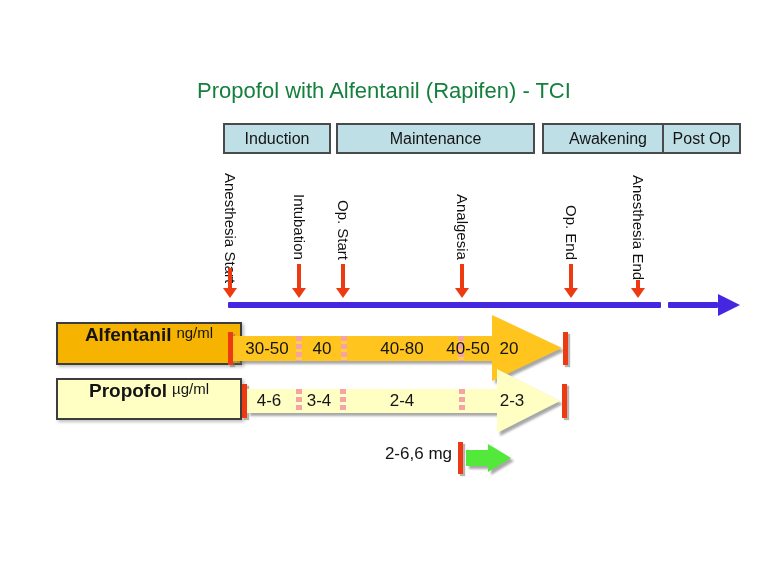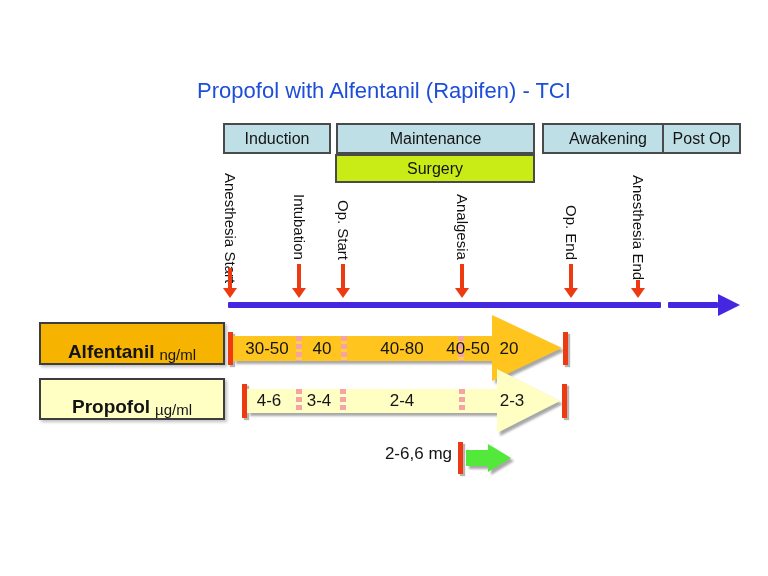--- a/index.html
+++ b/index.html
@@ -2,21 +2,21 @@
 <html><head>
 <meta charset="utf-8">
 <style>
   html, body { margin:0; padding:0; background:#ffffff; }
   .slide {
     position:relative; width:768px; height:576px; overflow:hidden;
     background:#ffffff; font-family:"Liberation Sans", sans-serif; color:#141414;
   }
   .title {
     position:absolute; left:0; top:78px; width:100%;
-    text-align:center; font-size:22px; line-height:26px; color:#1d4ed8;
+    text-align:center; font-size:22px; line-height:26px; color:#15803d;
   }
   
   .phase {
     position:absolute; top:123px; height:31px; box-sizing:border-box;
     background:#bfdfe7; border:2px solid #4a4a4a;
     display:flex; align-items:center; justify-content:center;
     font-size:16px;
   }
   .surgery {
     position:absolute; box-sizing:border-box;
@@ -37,23 +37,23 @@
   }
   
   .tl { position:absolute; top:302px; height:6px; background:#4527e2; border-radius:1px; }
   .tl-head {
     position:absolute; top:294px; width:0; height:0;
     border-top:11px solid transparent; border-bottom:11px solid transparent;
     border-left:22px solid #4527e2;
   }
   
   .drug-box {
-    position:absolute; left:39px; width:186px; box-sizing:border-box;
+    position:absolute; left:56px; width:186px; box-sizing:border-box;
     border:2px solid #3d3d3d; box-shadow:2px 2px 3px rgba(0,0,0,0.25);
-    display:flex; align-items:flex-end; justify-content:center; gap:5px;
+    display:flex; align-items:flex-start; justify-content:center; gap:5px;
   }
   .drug-name { font-weight:bold; font-size:19px; }
   .drug-name.small { font-size:15px; }
   .drug-unit { font-size:15px; }
   
   .dose-arrow { position:absolute; filter:drop-shadow(3px 3px 1px rgba(110,110,110,0.6)); }
   .da-body { position:absolute; left:0; top:0; width:100%; height:100%; }
   .da-head {
     position:absolute; left:100%; width:0; height:0;
     border-style:solid; border-color:transparent;
@@ -85,23 +85,20 @@
   <div class="phase" style="left:223px;width:108px;">
     <span>Induction</span>
   </div>
   <div class="phase" style="left:542px;width:132px;">
     <span>Awakening</span>
   </div>
   <div class="phase" style="left:662px;width:79px;justify-content:center;">
     <span>Post Op</span>
   </div>
 
-  <div class="surgery" style="left:335px;top:154px;width:200px;height:29px;">
-    <span>Surgery</span>
-  </div>
 
   <div class="vlabel" style="left:221px;bottom:293px;">Anesthesia Start</div>
   <div class="vlabel" style="left:290px;bottom:316px;">Intubation</div>
   <div class="vlabel" style="left:334px;bottom:316px;">Op. Start</div>
   <div class="vlabel" style="left:453px;bottom:316px;">Analgesia</div>
   <div class="vlabel" style="left:562px;bottom:316px;">Op. End</div>
   <div class="vlabel" style="left:629px;bottom:296px;">Anesthesia End</div>
 
   <div class="ev-arrow" style="left:228px;top:268px;height:20px;"></div>
   <div class="ev-arrow" style="left:297px;top:264px;height:24px;"></div>

